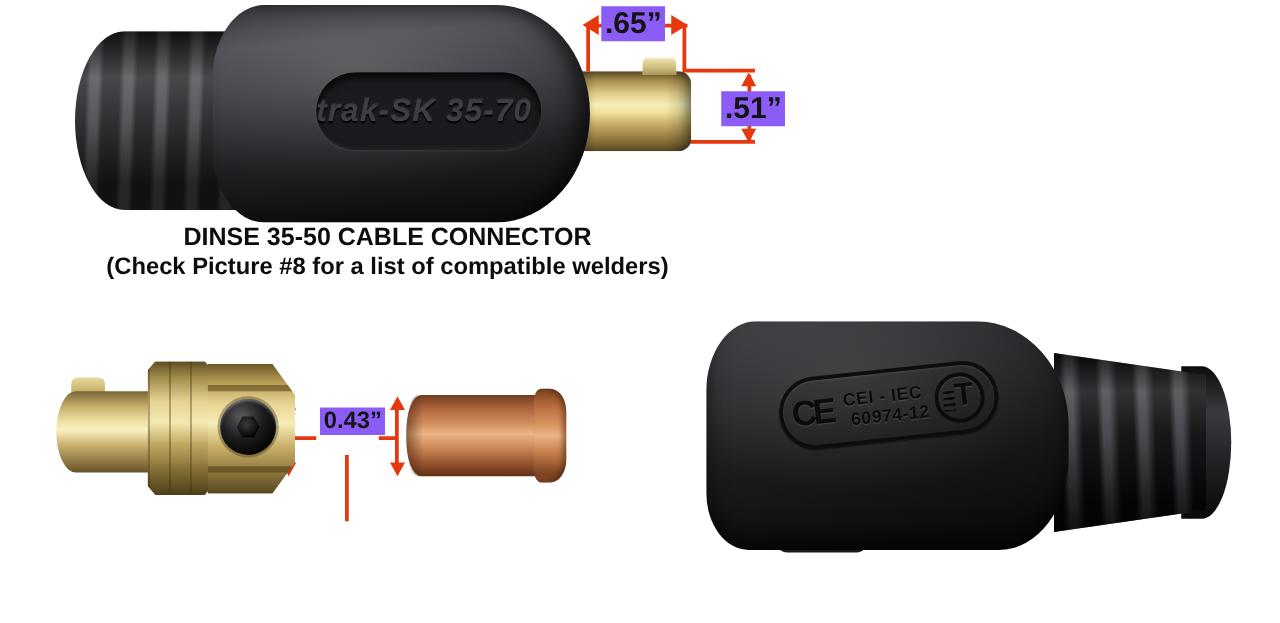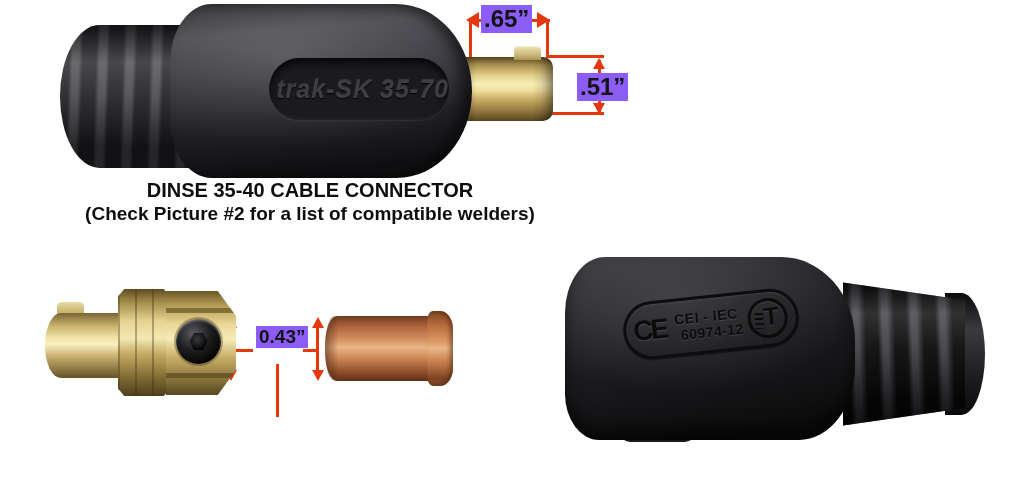--- a/index.html
+++ b/index.html
@@ -35,21 +35,21 @@
     border-radius:44px 80px 80px 44px / 62px 92px 92px 62px;
     background:
       radial-gradient(120% 95% at 38% 28%, rgba(255,255,255,.16), transparent 58%),
       linear-gradient(175deg,#2e2e33 0%,#47474d 18%,#3a3a40 36%,#232327 62%,#0f0f11 90%);
     box-shadow:inset -10px 0 14px rgba(0,0,0,.55);
   }
   .emboss-pill{
     position:absolute;left:83px;top:54px;width:180px;height:62px;border-radius:32px;
     background:#1b1b1f;
     box-shadow:inset 0 4px 8px rgba(0,0,0,.85), inset 0 -2px 3px rgba(255,255,255,.06), 0 1px 2px rgba(255,255,255,.08);
-    display:flex;align-items:center;justify-content:flex-end;margin-left:16px;
+    display:flex;align-items:center;justify-content:flex-start;
   }
   .emboss-text{
     font-style:italic;font-weight:bold;font-size:25px;letter-spacing:1px;color:#3d3d44;
     text-shadow:0 1px 1px rgba(0,0,0,.9), 0 -1px 1px rgba(160,160,170,.22);white-space:nowrap;
   }
   .brass-tip{
     left:460px;top:57px;width:93px;height:64px;z-index:1;
     border-radius:3px 10px 10px 3px;
     background:
       linear-gradient(90deg, rgba(0,0,0,.28), transparent 18%, transparent 78%, rgba(0,0,0,.22)),
@@ -200,22 +200,22 @@
   <div class="red-v" style="left:546px;top:20px;height:36px;"></div>
   <div class="dim-label" style="left:481px;top:5px;font-size:24px;">.65”</div>
 
   <div class="red-h" style="left:546px;top:55px;width:58px;"></div>
   <div class="red-h" style="left:548px;top:112px;width:56px;"></div>
   <div class="red-v" style="left:598px;top:60px;height:52px;"></div>
   <div class="arr up" style="left:593px;top:58px;"></div>
   <div class="arr down" style="left:593px;top:103px;"></div>
   <div class="dim-label" style="left:577px;top:73px;font-size:24px;">.51”</div>
 
-  <div class="abs cap cap1">DINSE 35-40 CABLE CONNECTOR</div>
-  <div class="abs cap cap2">(Check Picture #2 for a list of compatible welders)</div>
+  <div class="abs cap cap1">DINSE 35-50 CABLE CONNECTOR</div>
+  <div class="abs cap cap2">(Check Picture #8 for a list of compatible welders)</div>
 
   <div class="abs pin-nub"></div>
   <div class="abs pin"></div>
   <div class="abs hexnut"></div>
   <div class="abs plug-body"></div>
   <div class="abs setscrew"></div>
 
   <div class="arr up" style="left:225px;top:317px;"></div>
   <div class="red-v" style="left:229px;top:326px;height:46px;"></div>
   <div class="arr down" style="left:225px;top:370px;"></div>

